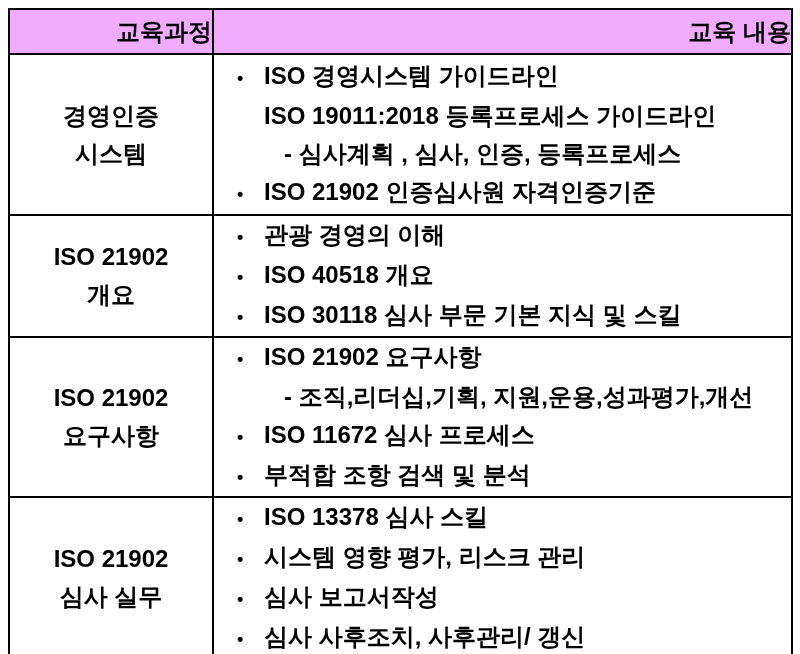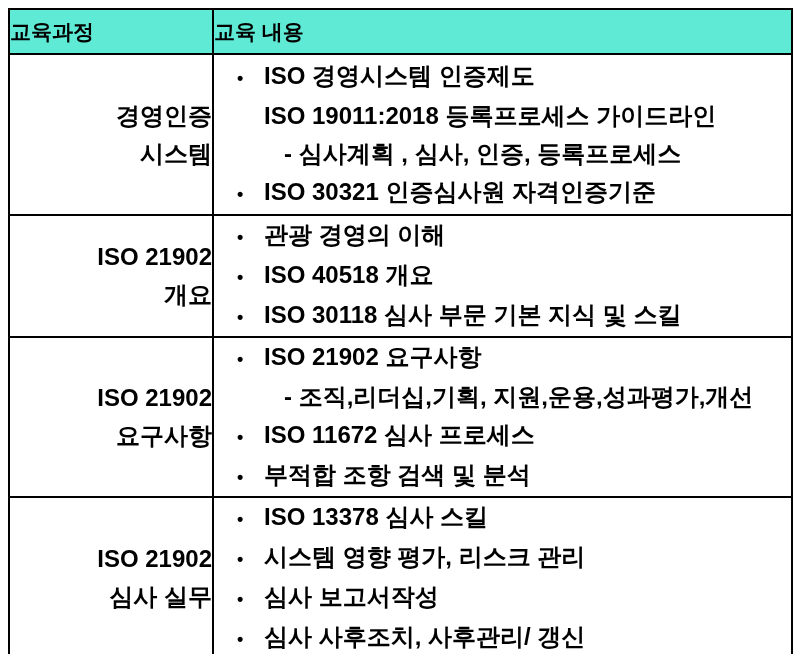--- a/index.html
+++ b/index.html
@@ -21,31 +21,31 @@
     font-family: "Liberation Sans", sans-serif;
     font-weight: 700;
     color: #000000;
   }
   .edu-table th, .edu-table td {
     border: 2px solid #000000;
     padding: 0;
   }
   thead tr { height: 45px; }
   th {
-    background: #5eead4;
-    font-size: 21px;
-    text-align: left;
+    background: #f0abfc;
+    font-size: 24px;
+    text-align: right;
     vertical-align: middle;
   }
   tbody tr:nth-child(1) { height: 161px; }
   tbody tr:nth-child(2) { height: 120px; }
   tbody tr:nth-child(3) { height: 160px; }
   tbody tr:nth-child(4) { height: 152px; }
   td.course-cell {
-    text-align: right;
+    text-align: center;
     vertical-align: middle;
     font-size: 24px;
     line-height: 38px;
     background: #ffffff;
   }
   td.content-cell {
     vertical-align: middle;
     font-size: 24px;
     background: #ffffff;
   }
@@ -79,33 +79,33 @@
   </thead>
   <tbody id="table-body">
       <tr>
         <td class="course-cell">
           <div>경영인증</div>
           <div>시스템</div>
         </td>
         <td class="content-cell">
           <div class="item">
             <span class="marker">•</span>
-            <span class="text">ISO 경영시스템 인증제도</span>
+            <span class="text">ISO 경영시스템 가이드라인</span>
           </div>
           <div class="item">
             <span class="marker"></span>
             <span class="text">ISO 19011:2018 등록프로세스 가이드라인</span>
           </div>
           <div class="item indent">
             <span class="marker"></span>
             <span class="text">- 심사계획 , 심사, 인증, 등록프로세스</span>
           </div>
           <div class="item">
             <span class="marker">•</span>
-            <span class="text">ISO 30321 인증심사원 자격인증기준</span>
+            <span class="text">ISO 21902 인증심사원 자격인증기준</span>
           </div>
         </td>
       </tr>
       <tr>
         <td class="course-cell">
           <div>ISO 21902</div>
           <div>개요</div>
         </td>
         <td class="content-cell">
           <div class="item">

